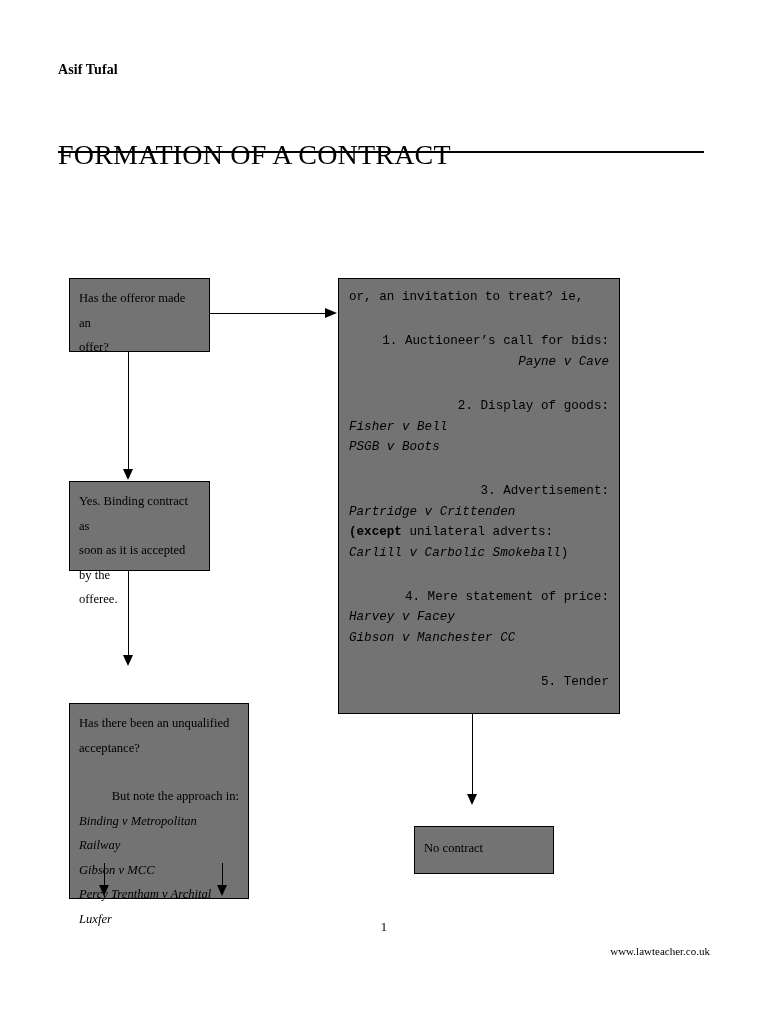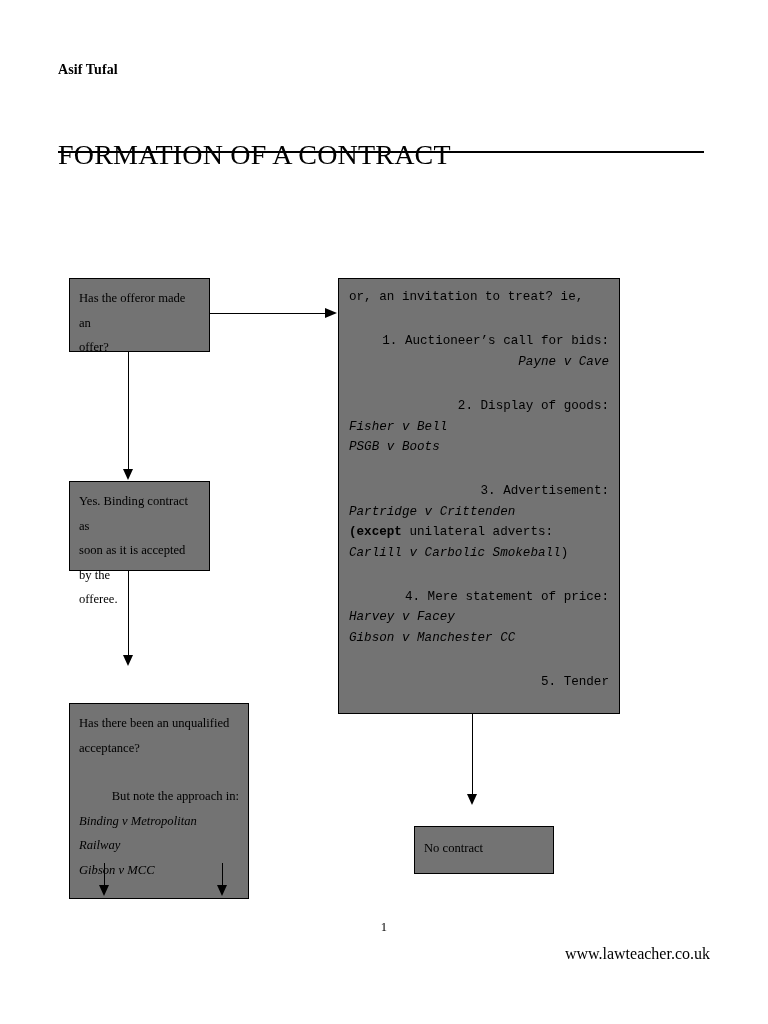--- a/index.html
+++ b/index.html
@@ -142,21 +142,21 @@
     left: 0;
     top: 920px;
     width: 768px;
     text-align: center;
     font-size: 12.6px;
   }
   .site-footer {
     position: absolute;
     right: 58px;
     top: 945px;
-    font-size: 16px;
+    font-size: 11px;
   }
 </style>
 </head>
 <body>
 
 <div id="page">
 
   <div class="author">Asif Tufal</div>
   <div class="doc-title">FORMATION OF A CONTRACT</div>
   <div class="title-rule"></div>
@@ -176,20 +176,21 @@
     </div>
   </div>
 
   <div class="box" id="box-unqualified">
     <div class="pad">
       <p>Has there been an unqualified</p>
       <p>acceptance?</p>
       <p class="gap">But note the approach in:</p>
       <p class="it">Binding v Metropolitan Railway</p>
       <p class="it">Gibson v MCC</p>
+      <p class="it">Percy Trentham v Archital Luxfer</p>
     </div>
   </div>
 
   <div class="box" id="box-invitation">
     <div class="pad">
       <p>or, an invitation to treat? ie,</p>
 
       <p class="gap">
         <span>1. Auctioneer’s call for bids: </span><span class="it">Payne v Cave</span>
       </p>

